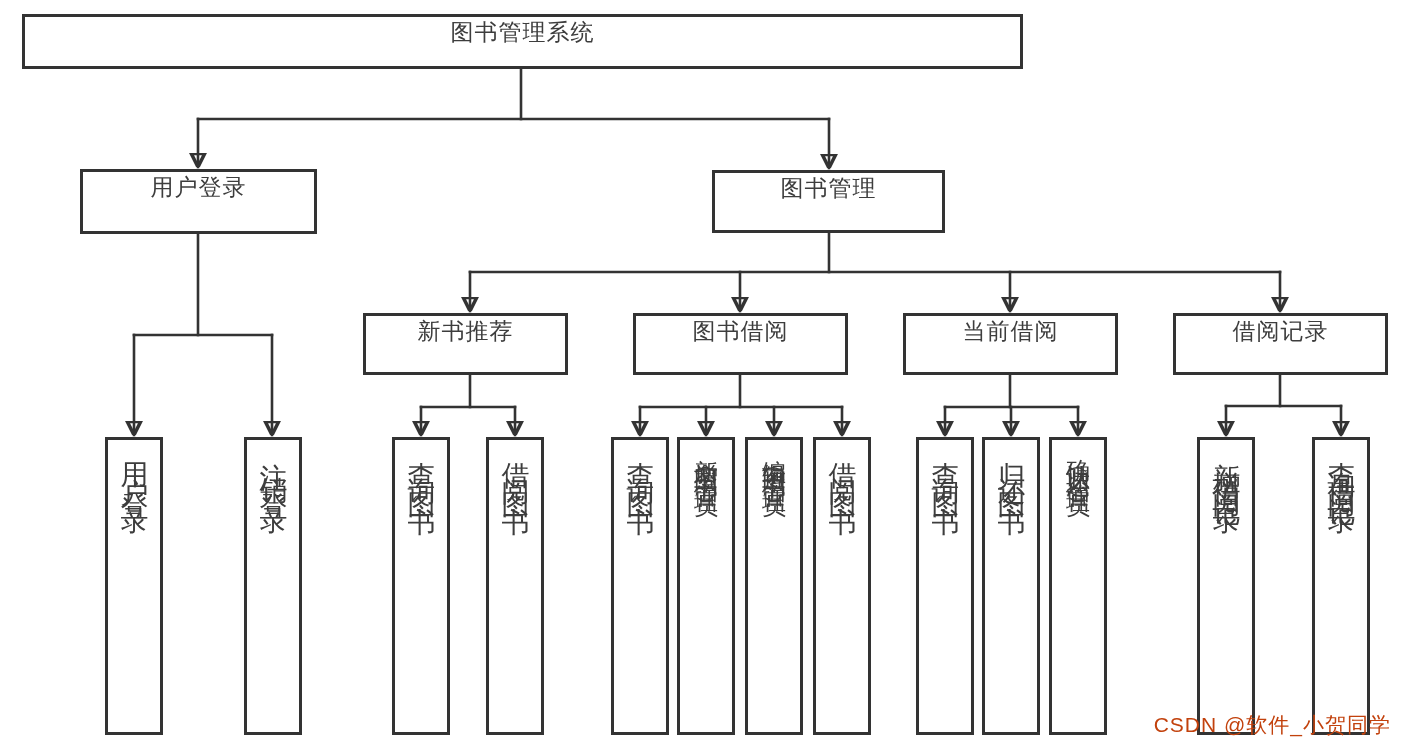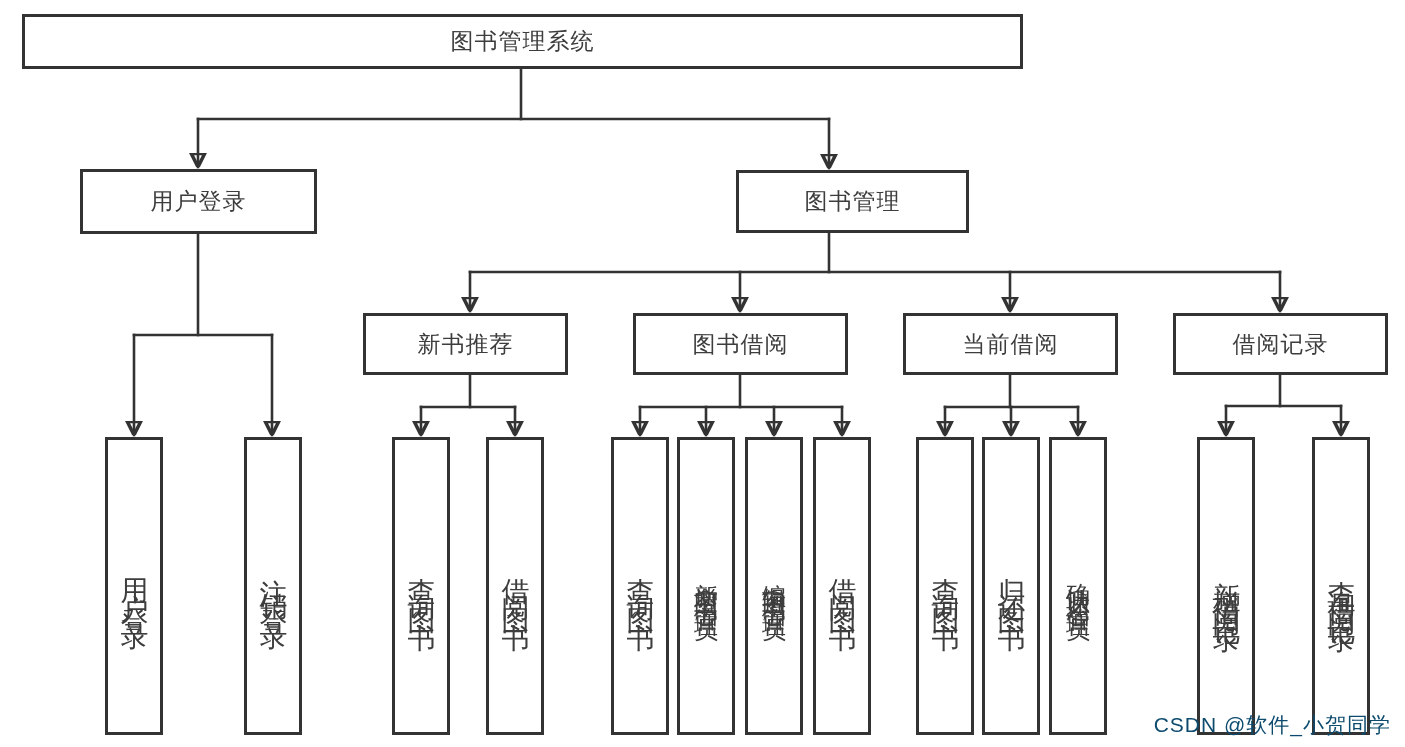--- a/index.html
+++ b/index.html
@@ -21,21 +21,21 @@
     stroke-width: 2.6;
     fill: none;
     stroke-linecap: square;
   }
   .node {
     position: absolute;
     box-sizing: border-box;
     background: #ffffff;
     border: 3px solid #333333;
     display: flex;
-    align-items: center;
+    align-items: flex-start;
     justify-content: center;
     color: #3d3d3d;
   }
   .node.h .lbl {
     font-size: 23px;
     letter-spacing: 1px;
     white-space: nowrap;
   }
   .node.v {
     width: 58px;
@@ -49,21 +49,21 @@
     line-height: 1;
   }
   .node.v.v4 .lbl { letter-spacing: 15px; }
   .node.v.v6 .lbl { letter-spacing: 9px; }
   .node.v.v9 .lbl { font-size: 24px; letter-spacing: 5px; }
   .watermark {
     position: absolute;
     right: 14px;
     bottom: 8px;
     font-size: 21px;
-    color: #0c4a6e;
+    color: #c2410c;
     letter-spacing: 1px;
     white-space: nowrap;
     z-index: 10;
   }
 </style>
 </head>
 <body>
 
 <div class="stage">
 
@@ -129,21 +129,21 @@
     </g>
   </svg>
 
   <div class="node h" style="left:22px; top:14px; width:1001px; height:55px;">
     <span class="lbl">图书管理系统</span>
   </div>
 
   <div class="node h" style="left:80px; top:169px; width:237px; height:65px;">
     <span class="lbl">用户登录</span>
   </div>
-  <div class="node h" style="left:712px; top:170px; width:233px; height:63px;margin-left:24px;">
+  <div class="node h" style="left:712px; top:170px; width:233px; height:63px;">
     <span class="lbl">图书管理</span>
   </div>
 
   <div class="node h" style="left:363px; top:313px; width:205px; height:62px;">
     <span class="lbl">新书推荐</span>
   </div>
   <div class="node h" style="left:903px; top:313px; width:215px; height:62px;">
     <span class="lbl">当前借阅</span>
   </div>
   <div class="node h" style="left:633px; top:313px; width:215px; height:62px;">

